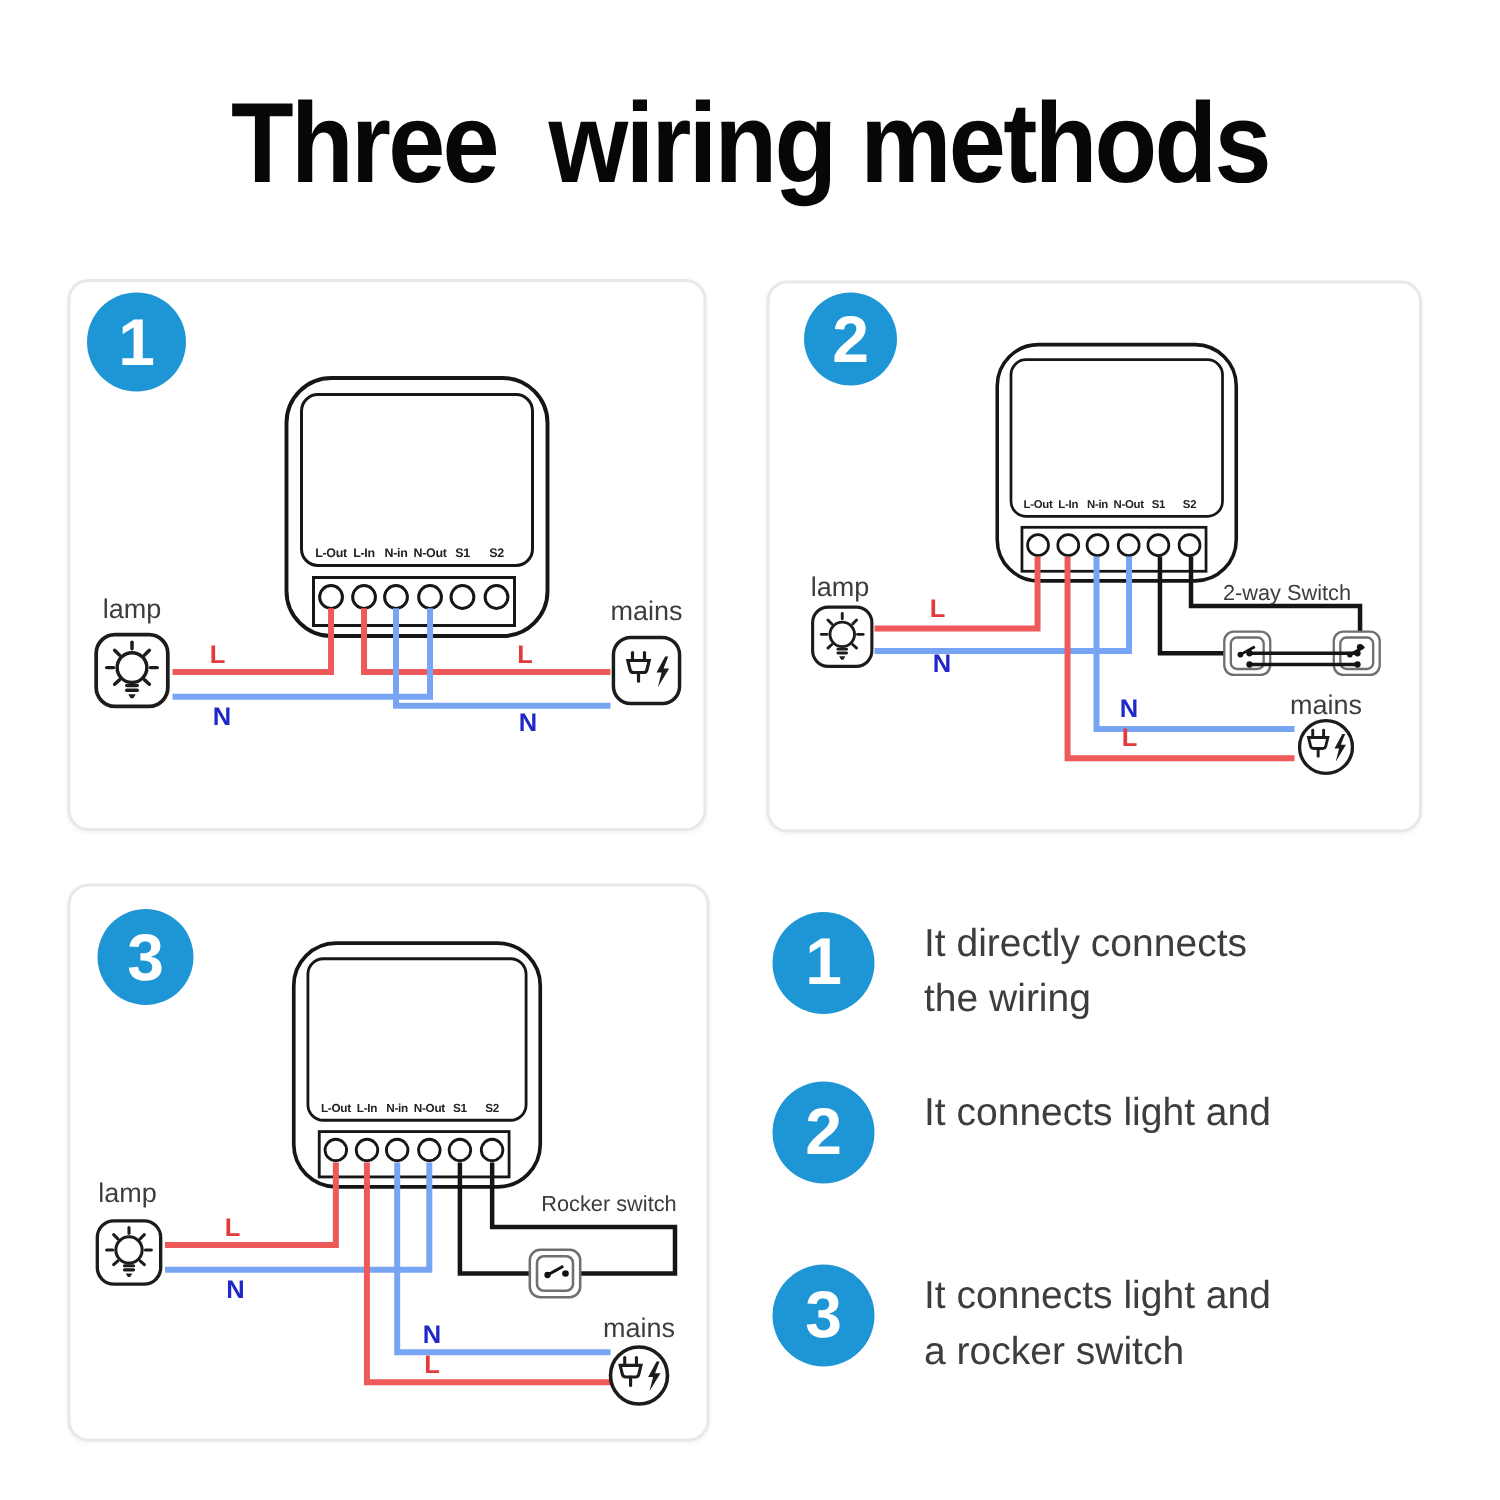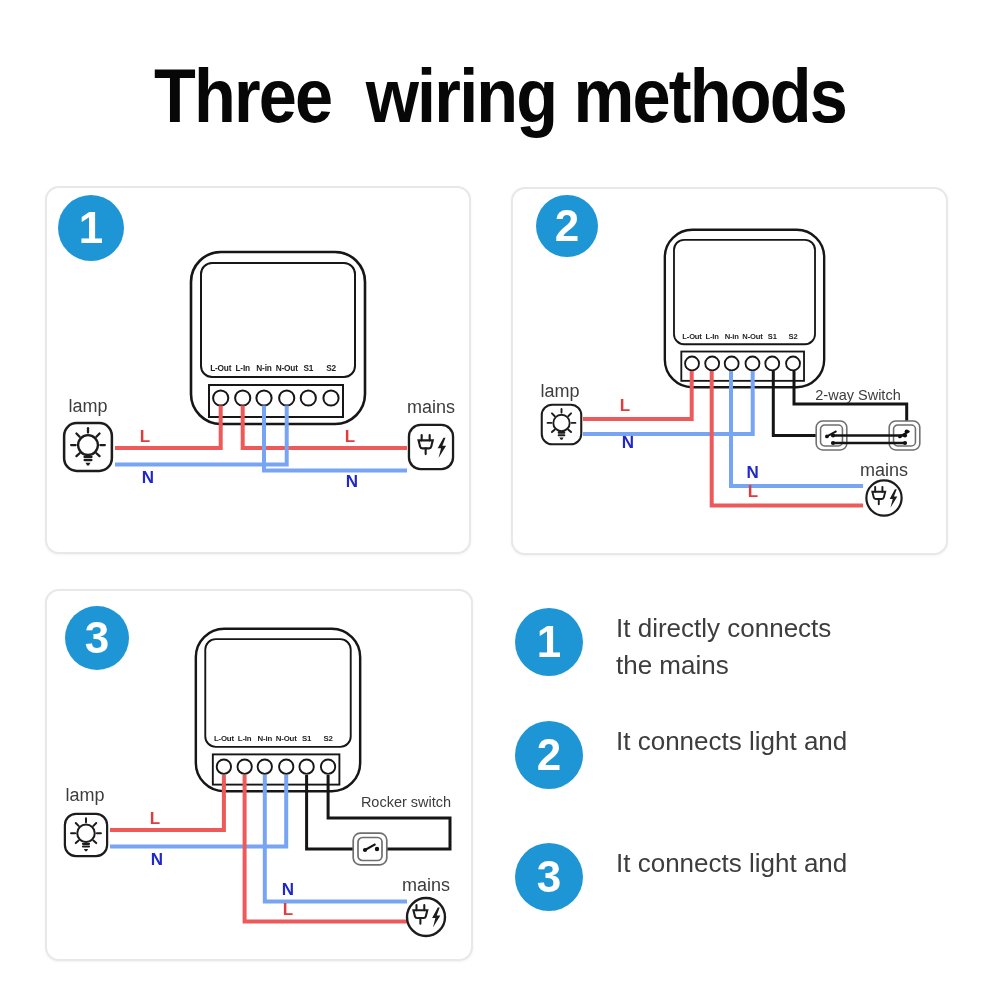--- a/index.html
+++ b/index.html
@@ -212,27 +212,28 @@
 
     <text x="381" y="302" class="glab">mains</text>
     <use href="#sym-mains-round" x="360" y="307" width="42" height="42"></use>
   </svg>
 </div>
 
 <div class="lrow" id="lrow1">
   <div class="lnum">1</div>
   <div class="ltext">
     <div>It directly connects</div>
-    <div>the mains</div>
+    <div>the wiring</div>
   </div>
 </div>
 <div class="lrow" id="lrow2">
   <div class="lnum">2</div>
   <div class="ltext">
     <div>It connects light and</div>
   </div>
 </div>
 <div class="lrow" id="lrow3">
   <div class="lnum">3</div>
   <div class="ltext">
     <div>It connects light and</div>
+    <div>a rocker switch</div>
   </div>
 </div>
 
 </body></html>

